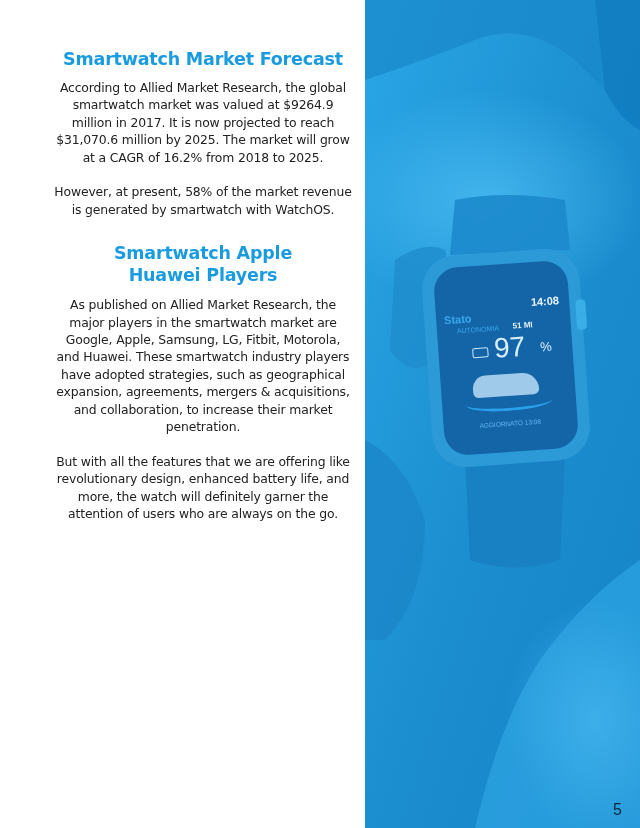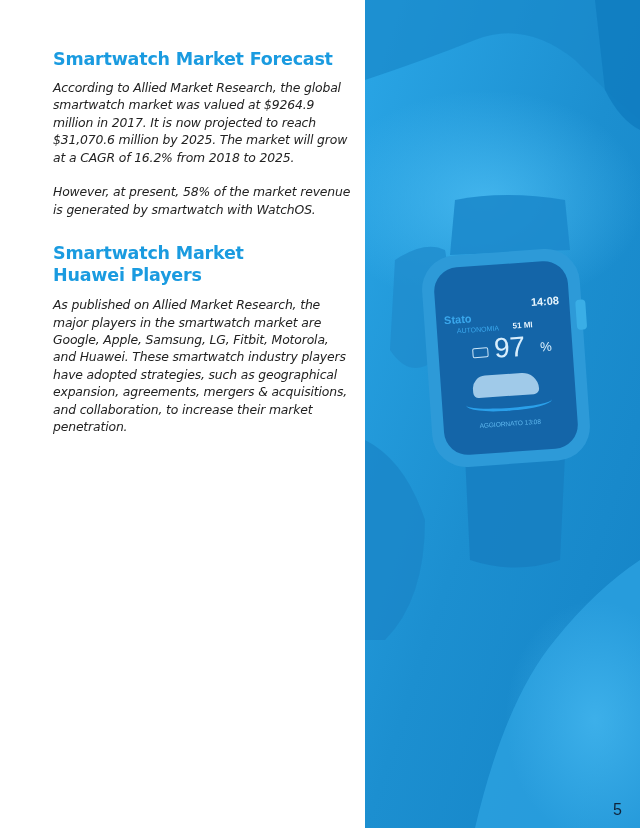--- a/index.html
+++ b/index.html
@@ -2,32 +2,31 @@
 <html><head>
   <meta charset="utf-8">
   <style>
     html, body { margin: 0; padding: 0; }
     body {
       width: 640px; height: 828px; position: relative; overflow: hidden;
       background: #ffffff;
       font-family: "DejaVu Sans", sans-serif;
     }
     .text-col {
-      position: absolute; left: 53px; top: 48px; width: 300px;
+      position: absolute; left: 53px; top: 48px; width: 300px; text-align: center;
     }
     h2 {
       margin: 0; color: #1a9be0; font-weight: bold;
       font-size: 17.5px; line-height: 22px; letter-spacing: -0.2px;
     }
     h2.sec1 { margin-bottom: 9px; }
     h2.sec2 { margin-top: 24px; margin-bottom: 10px; }
     p {
       margin: 0; color: #222222; font-size: 12.4px; line-height: 17.4px;
       letter-spacing: -0.15px;
-      font-style: italic;
     }
     p + p { margin-top: 17.4px; }
 
     .photo {
       position: absolute; left: 365px; top: 0; width: 275px; height: 828px;
       background: #1b8fd2; overflow: hidden;
     }
     .photo svg { position: absolute; left: 0; top: 0; }
     .page-num {
       position: absolute; right: 18px; bottom: 9px;
@@ -36,24 +35,25 @@
   </style>
 </head>
 <body>
 
 <div class="text-col">
   <h2 class="sec1">Smartwatch Market Forecast</h2>
   <p>According to Allied Market Research, the global smartwatch market was valued at $9264.9 million in 2017. It is now projected to reach $31,070.6 million by 2025. The market will grow at a CAGR of 16.2% from 2018 to 2025.</p>
   <p>However, at present, 58% of the market revenue is generated by smartwatch with WatchOS.</p>
 
   <h2 class="sec2">
-    <span>Smartwatch Market</span><br>
+    <span>Smartwatch Apple</span><br>
     <span>Huawei Players</span>
   </h2>
   <p>As published on Allied Market Research, the major players in the smartwatch market are Google, Apple, Samsung, LG, Fitbit, Motorola, and Huawei. These smartwatch industry players have adopted strategies, such as geographical expansion, agreements, mergers &amp; acquisitions, and collaboration, to increase their market penetration.</p>
+  <p>But with all the features that we are offering like revolutionary design, enhanced battery life, and more, the watch will definitely garner the attention of users who are always on the go.</p>
 </div>
 
 <div class="photo">
   <svg width="275" height="828" viewBox="0 0 275 828" xmlns="http://www.w3.org/2000/svg">
     <defs>
       <linearGradient id="bg" x1="0" y1="0" x2="1" y2="1">
         <stop offset="0" stop-color="#2aa6e6"></stop>
         <stop offset="0.5" stop-color="#1c8fd0"></stop>
         <stop offset="1" stop-color="#1483c6"></stop>
       </linearGradient>

